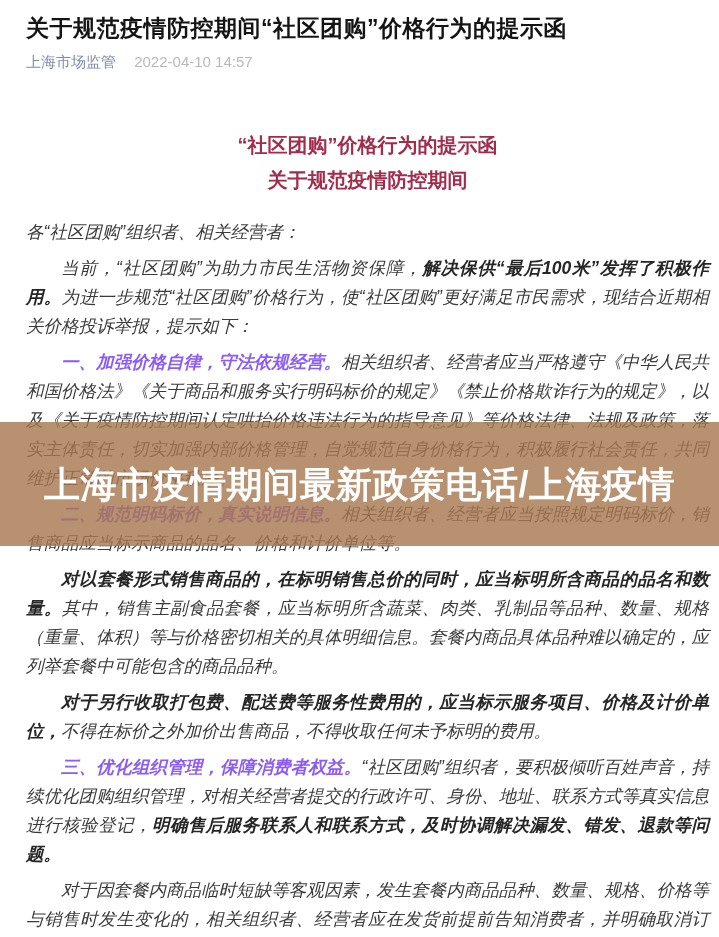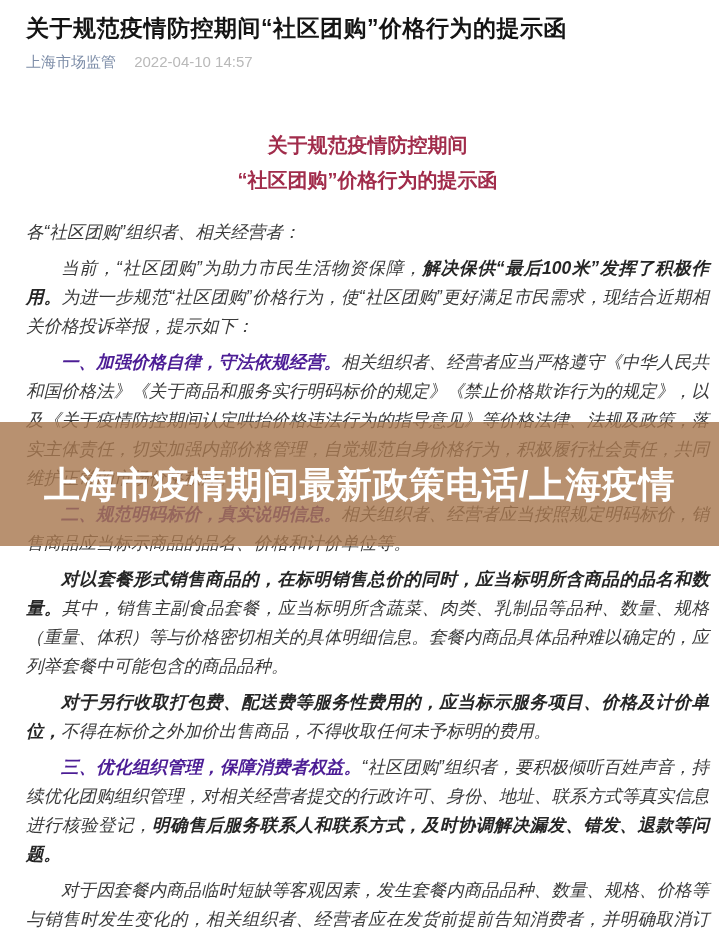--- a/index.html
+++ b/index.html
@@ -58,21 +58,21 @@
     font-style: italic;
   }
   .doc-body p {
     margin: 0 0 7px 0;
   }
   .doc-body p.indent {
     text-indent: 2em;
   }
   .run-normal { font-weight: 400; color: #3a3a3a; }
   .run-bold   { font-weight: 700; color: #262626; }
-  .run-red    { font-weight: 700; color: #4c1d95; }
+  .run-red    { font-weight: 700; color: #8b5cf6; }
   .watermark {
     position: absolute;
     left: 0;
     top: 422px;
     width: 719px;
     height: 124px;
     background: rgba(167, 119, 79, 0.81);
     display: flex;
     align-items: center;
     justify-content: center;
@@ -94,22 +94,22 @@
   <div class="inner">
 
     <h1 class="page-title">关于规范疫情防控期间“社区团购”价格行为的提示函</h1>
 
     <div class="meta">
       <span class="source">上海市场监管</span>
       <span class="date">2022-04-10 14:57</span>
     </div>
 
     <div class="doc-title">
+      <div>“社区团购”价格行为的提示函</div>
       <div>关于规范疫情防控期间</div>
-      <div>“社区团购”价格行为的提示函</div>
     </div>
 
     <div class="doc-body">
         <p><span class="run-normal">各“社区团购”组织者、相关经营者：</span></p>
         <p class="indent"><span class="run-normal">当前，“社区团购”为助力市民生活物资保障，</span><span class="run-bold">解决保供“最后100米”发挥了积极作用。</span><span class="run-normal">为进一步规范“社区团购”价格行为，使“社区团购”更好满足市民需求，现结合近期相关价格投诉举报，提示如下：</span></p>
         <p class="indent"><span class="run-red">一、加强价格自律，守法依规经营。</span><span class="run-normal">相关组织者、经营者应当严格遵守《中华人民共和国价格法》《关于商品和服务实行明码标价的规定》《禁止价格欺诈行为的规定》，以及《关于疫情防控期间认定哄抬价格违法行为的指导意见》等价格法律、法规及政策，落实主体责任，切实加强内部价格管理，自觉规范自身价格行为，积极履行社会责任，共同维护正常的市场价格秩序。</span></p>
         <p class="indent"><span class="run-red">二、规范明码标价，真实说明信息。</span><span class="run-normal">相关组织者、经营者应当按照规定明码标价，销售商品应当标示商品的品名、价格和计价单位等。</span></p>
         <p class="indent"><span class="run-bold">对以套餐形式销售商品的，在标明销售总价的同时，应当标明所含商品的品名和数量。</span><span class="run-normal">其中，销售主副食品套餐，应当标明所含蔬菜、肉类、乳制品等品种、数量、规格（重量、体积）等与价格密切相关的具体明细信息。套餐内商品具体品种难以确定的，应列举套餐中可能包含的商品品种。</span></p>
         <p class="indent"><span class="run-bold">对于另行收取打包费、配送费等服务性费用的，应当标示服务项目、价格及计价单位，</span><span class="run-normal">不得在标价之外加价出售商品，不得收取任何未予标明的费用。</span></p>
         <p class="indent"><span class="run-red">三、优化组织管理，保障消费者权益。</span><span class="run-normal">“社区团购”组织者，要积极倾听百姓声音，持续优化团购组织管理，对相关经营者提交的行政许可、身份、地址、联系方式等真实信息进行核验登记，</span><span class="run-bold">明确售后服务联系人和联系方式，及时协调解决漏发、错发、退款等问题。</span></p>

